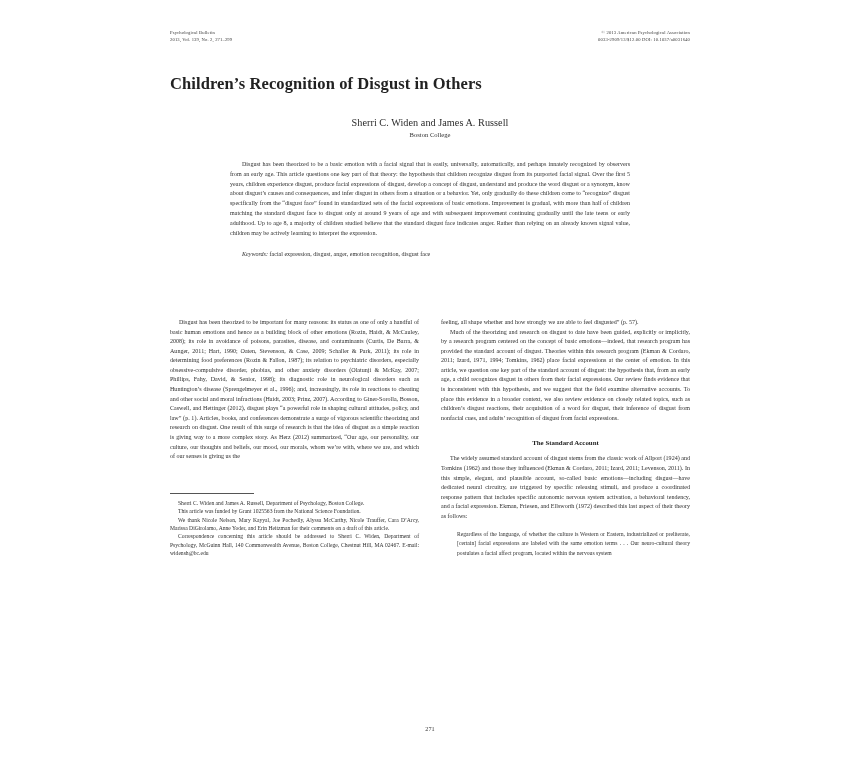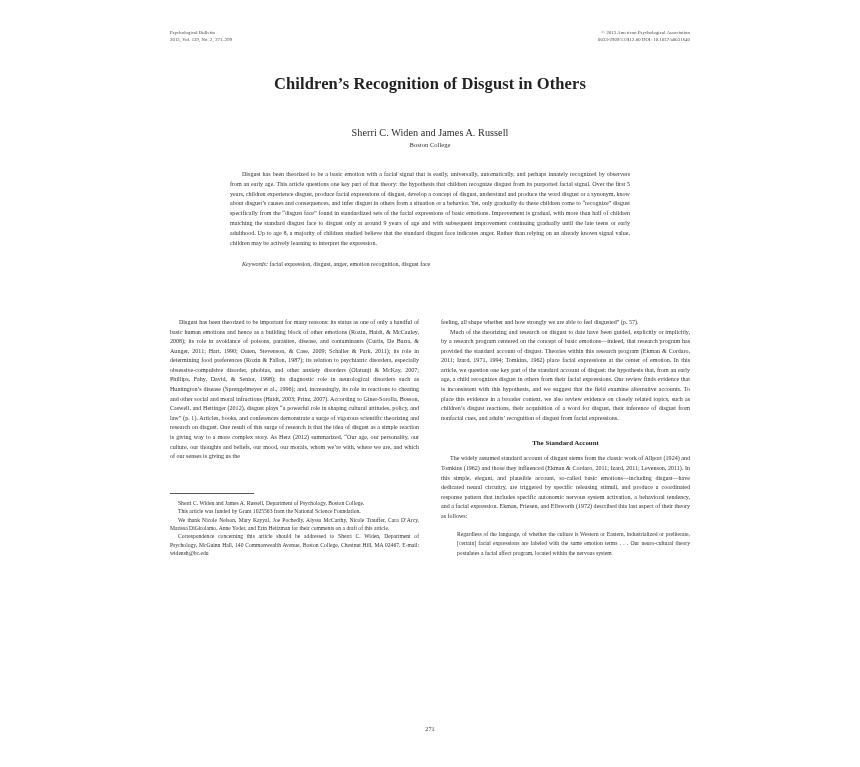--- a/index.html
+++ b/index.html
@@ -34,30 +34,30 @@
     line-height: 1.42;
     letter-spacing: 0.15px;
     color: #3a3a3a;
   }
   .masthead .left { text-align: left; }
   .masthead .right { text-align: right; }
   .masthead div > div { white-space: nowrap; }
 
   
   .title {
-    text-align: center;
+    text-align: left;
     font-size: 16.5px;
     margin-top: 31px;
     letter-spacing: 0.1px;
     color: #222;
   }
   .authors {
     text-align: center;
     font-size: 10.2px;
-    margin-top: 33px;
+    margin-top: 23px;
     letter-spacing: 0.05px;
     color: #2b2b2b;
   }
   .affiliation {
     text-align: center;
     font-size: 6.6px;
     margin-top: 3px;
     color: #333;
   }
 

